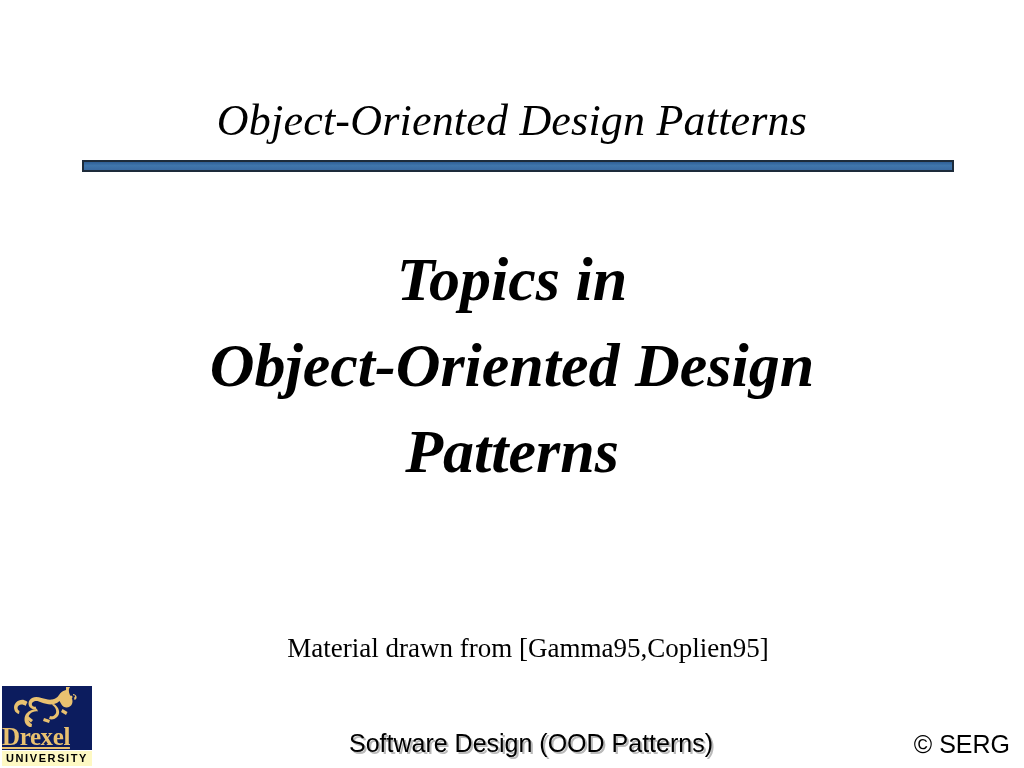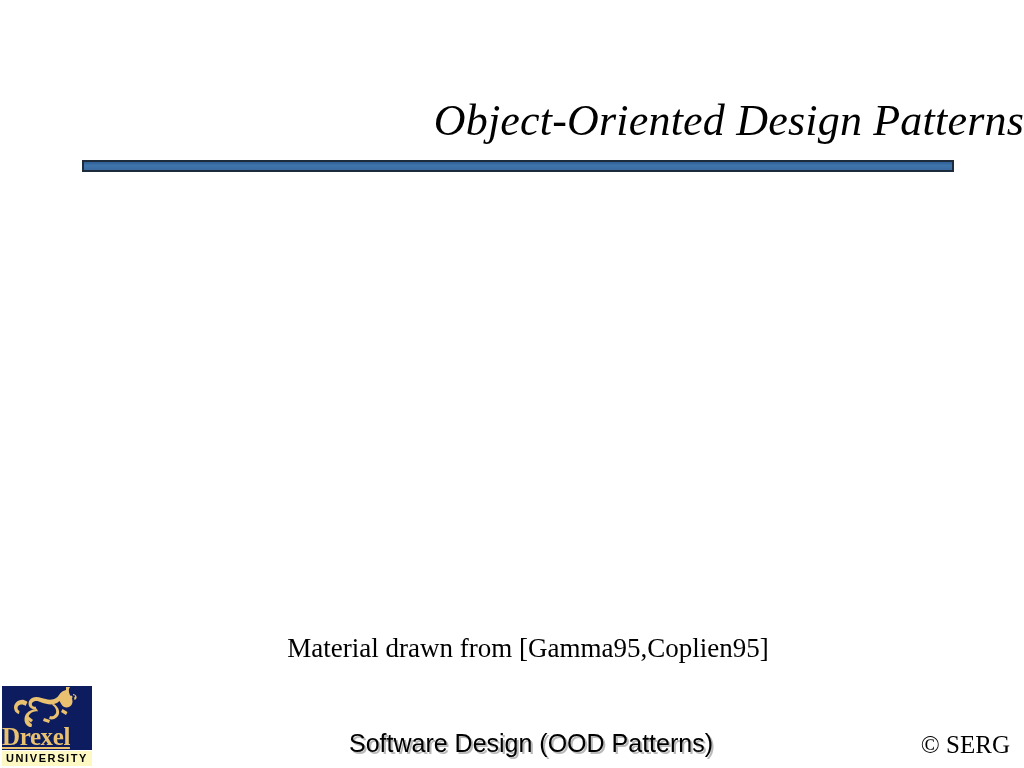--- a/index.html
+++ b/index.html
@@ -21,21 +21,21 @@
     height: 768px;
     background: #ffffff;
   }
 
   
   .slide-title {
     position: absolute;
     left: 0;
     top: 96px;
     width: 1024px;
-    text-align: right;
+    text-align: center;
     font-family: "Liberation Serif", "DejaVu Serif", serif;
     font-style: italic;
     font-weight: normal;
     font-size: 44px;
     line-height: 50px;
     color: #000000;
     letter-spacing: 0.2px;
     white-space: nowrap;
   }
 
@@ -107,21 +107,21 @@
     color: #000000;
     text-shadow: 2px 2px 0 #b9b9b9;
     white-space: nowrap;
     margin-left: 19px;
   }
 
   .footer-copyright {
     position: absolute;
     right: 14px;
     top: 730px;
-    font-family: Liberation Serif, serif;
+    font-family: Liberation Sans, sans-serif;
     font-size: 25px;
     line-height: 29px;
     color: #000000;
     white-space: nowrap;
   }
 
   
   .logo {
     position: absolute;
     left: 2px;
@@ -180,20 +180,25 @@
 <body>
 
 <div class="slide">
 
   <div class="slide-title">Object-Oriented Design Patterns</div>
 
   <div class="title-rule">
     <div class="title-rule-inner"></div>
   </div>
 
+  <div class="main-heading">
+    <span class="hl">Topics in</span>
+    <span class="hl">Object-Oriented Design</span>
+    <span class="hl">Patterns</span>
+  </div>
 
   <div class="attribution">Material drawn from [Gamma95,Coplien95]</div>
 
   <div class="footer-center">Software Design (OOD Patterns)</div>
 
   <div class="footer-copyright">© SERG</div>
 
   <div class="logo">
     <div class="logo-navy">
       <svg class="logo-dragon" viewBox="0 0 164 80" aria-hidden="true">

